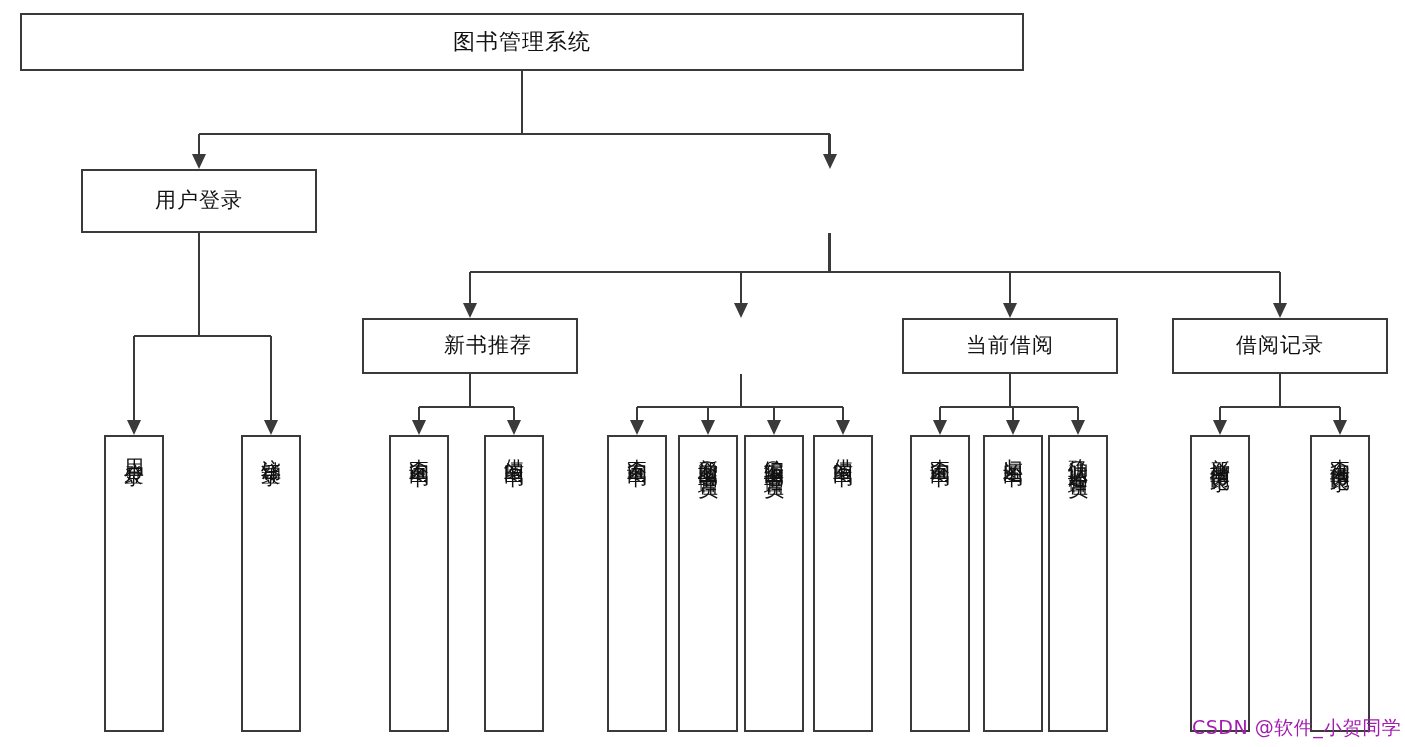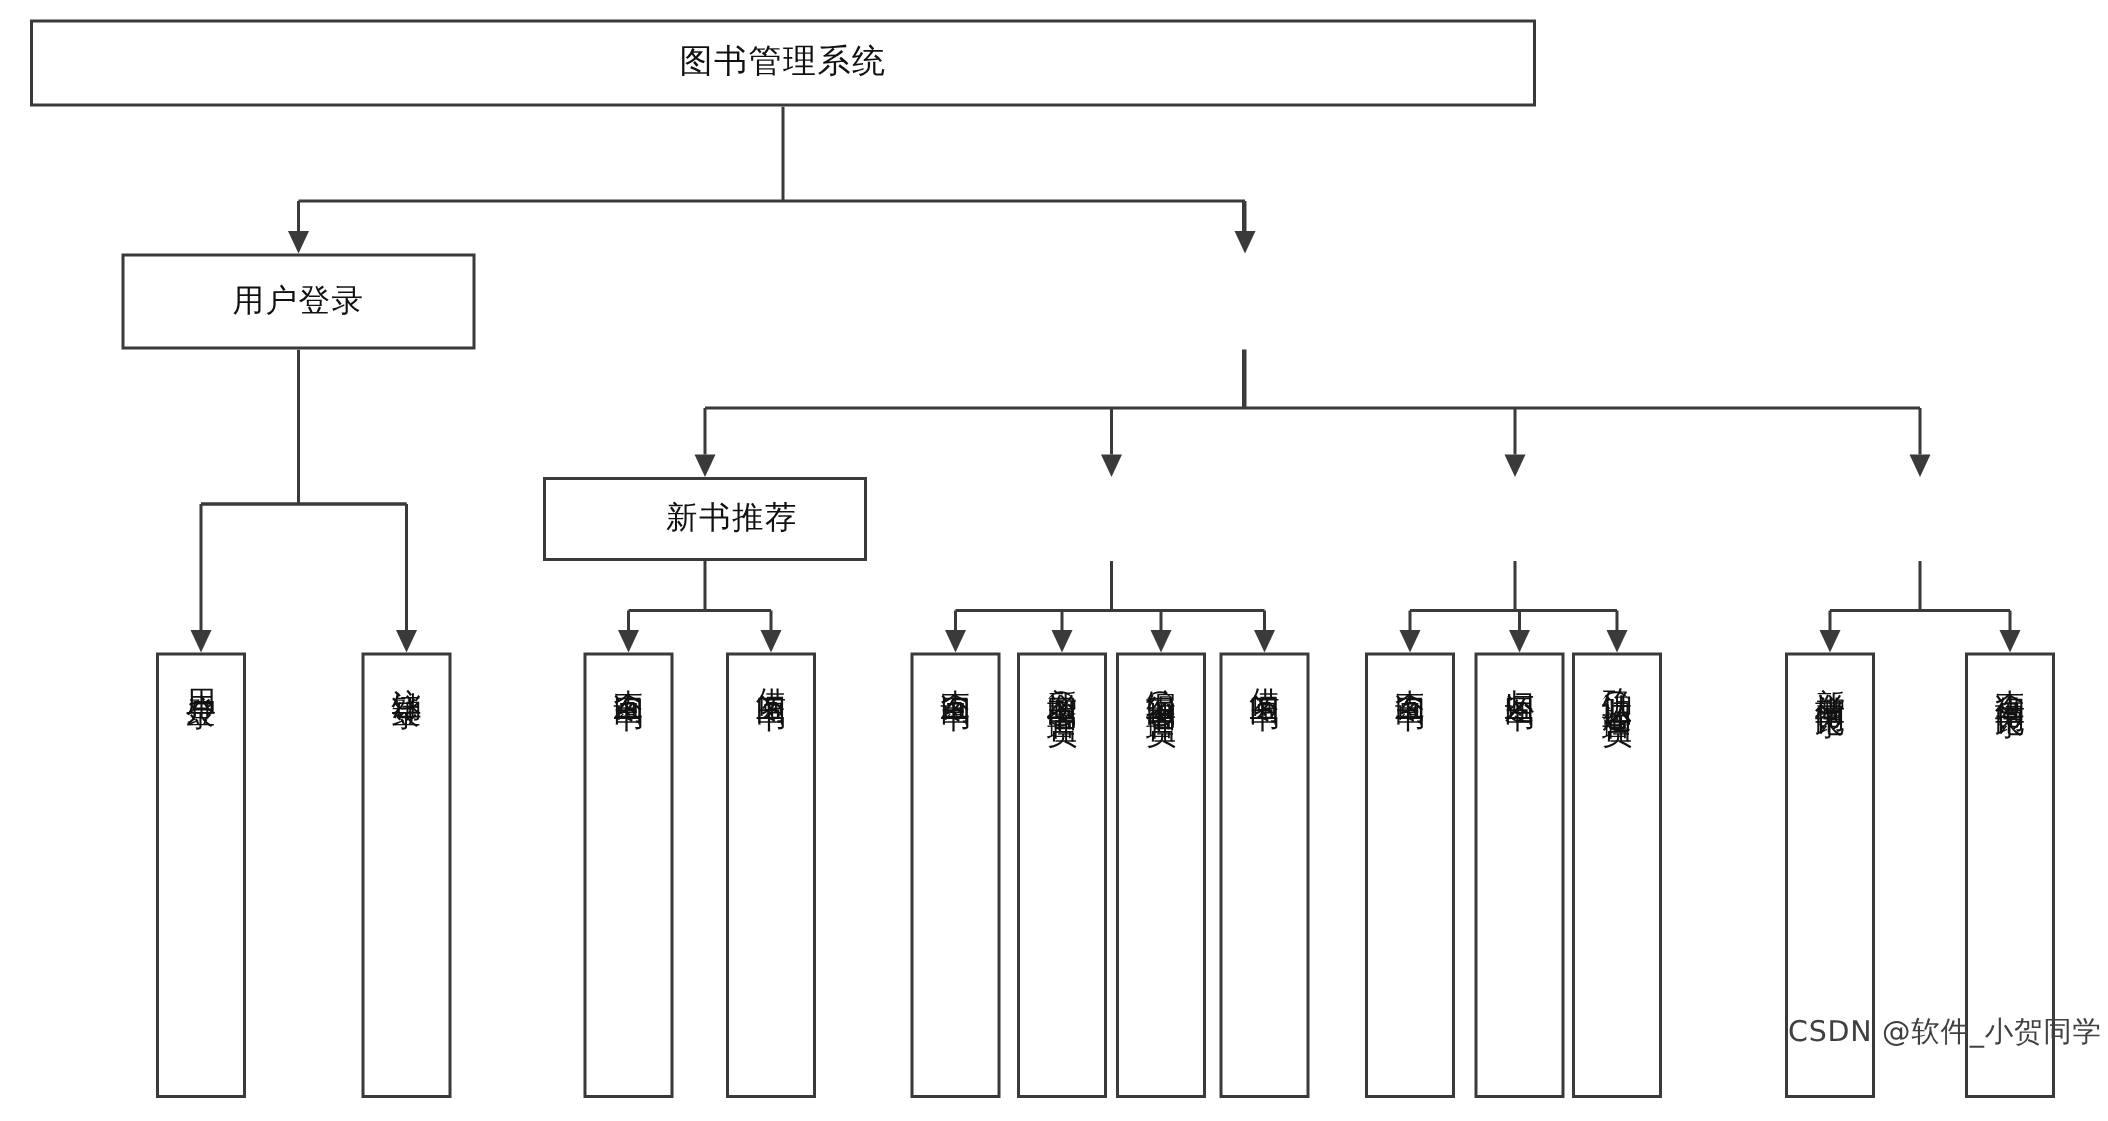--- a/index.html
+++ b/index.html
@@ -99,20 +99,22 @@
 
   <div class="node h" id="node-l2-0" style="left: 81px; top: 169px; width: 236px; height: 64px;">用户登录</div>
 
   <div class="ln vline" id="ln-ul-stem" style="left: 197.75px; top: 233px; height: 103px;"></div>
   <div class="ln hline" id="ln-ul-bus" style="left: 134px; top: 334.75px; width: 137px;"></div>
 
   <div class="ln vline" id="ln-bm-stem" style="left: 828.25px; top: 233px; height: 39px;"></div>
   <div class="ln hline" id="ln-l3-bus" style="left: 470px; top: 270.75px; width: 810px;"></div>
 
   <div class="node h" id="node-l3-0" style="left: 362px; top: 318px; width: 216px; height: 56px; padding-left: 36px;">新书推荐</div>
+  <div class="node h" id="node-l3-2" style="left: 902px; top: 318px; width: 216px; height: 56px;">当前借阅</div>
+  <div class="node h" id="node-l3-3" style="left: 1172px; top: 318px; width: 216px; height: 56px;">借阅记录</div>
 
   <div class="node v" id="node-leaf-0" style="left: 104px; top: 435px; width: 60px; height: 297px;">
       <span class="vtext">用户登录</span>
     </div>
   <div class="node v" id="node-leaf-1" style="left: 241px; top: 435px; width: 60px; height: 297px;">
       <span class="vtext">注销登录</span>
     </div>
   <div class="node v" id="node-leaf-2" style="left: 389px; top: 435px; width: 60px; height: 297px;">
       <span class="vtext">查询图书</span>
     </div>
@@ -140,21 +142,21 @@
   <div class="node v" id="node-leaf-10" style="left: 1048px; top: 435px; width: 60px; height: 297px;">
       <span class="vtext">确认归还（管理员）</span>
     </div>
   <div class="node v" id="node-leaf-11" style="left: 1190px; top: 435px; width: 60px; height: 297px;">
       <span class="vtext">新增借阅记录</span>
     </div>
   <div class="node v" id="node-leaf-12" style="left: 1310px; top: 435px; width: 60px; height: 297px;">
       <span class="vtext">查询借阅记录</span>
     </div>
 
-  <div id="watermark" style="left: 1192px; top: 675px; color: #404040;">CSDN @软件_小贺同学</div>
+  <div id="watermark" style="left: 1192px; top: 715px; color: #a21caf;">CSDN @软件_小贺同学</div>
 
 <div class="ln vline" style="left: 468.75px; top: 272px; height: 31px;"></div>
     <div class="arrow" style="left: 463px; top: 303px;"></div>
     <div class="ln vline" style="left: 739.75px; top: 272px; height: 31px;"></div>
     <div class="arrow" style="left: 734px; top: 303px;"></div>
     <div class="ln vline" style="left: 1008.75px; top: 272px; height: 31px;"></div>
     <div class="arrow" style="left: 1003px; top: 303px;"></div>
     <div class="ln vline" style="left: 1278.75px; top: 272px; height: 31px;"></div>
     <div class="arrow" style="left: 1273px; top: 303px;"></div>
     <div class="ln hline" style="left: 134px; top: 334.75px; width: 137px;"></div>

